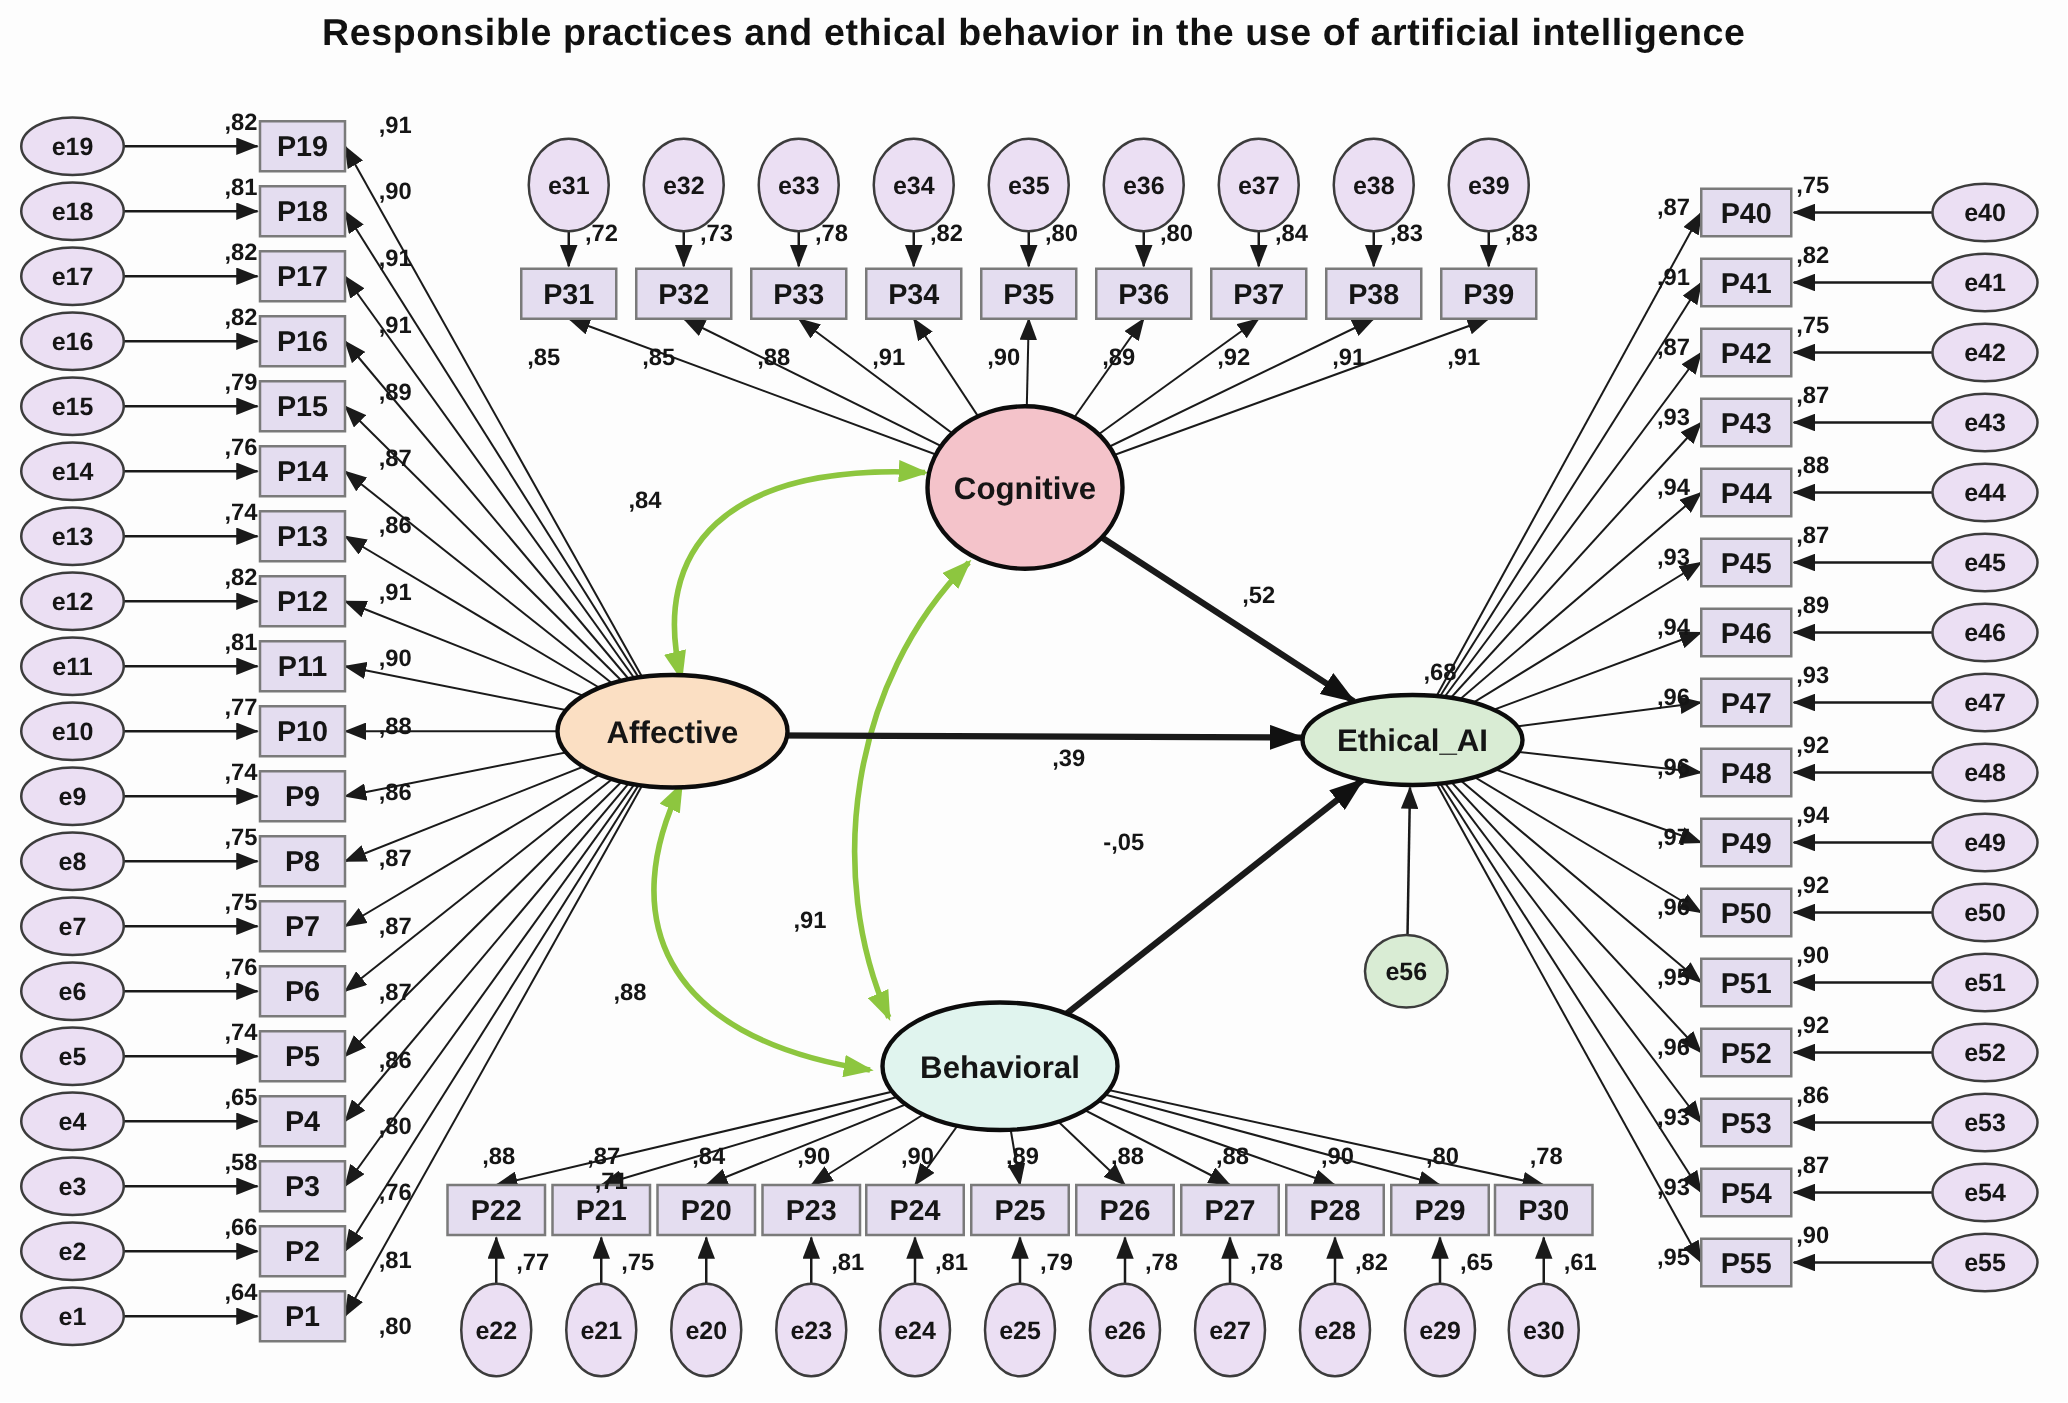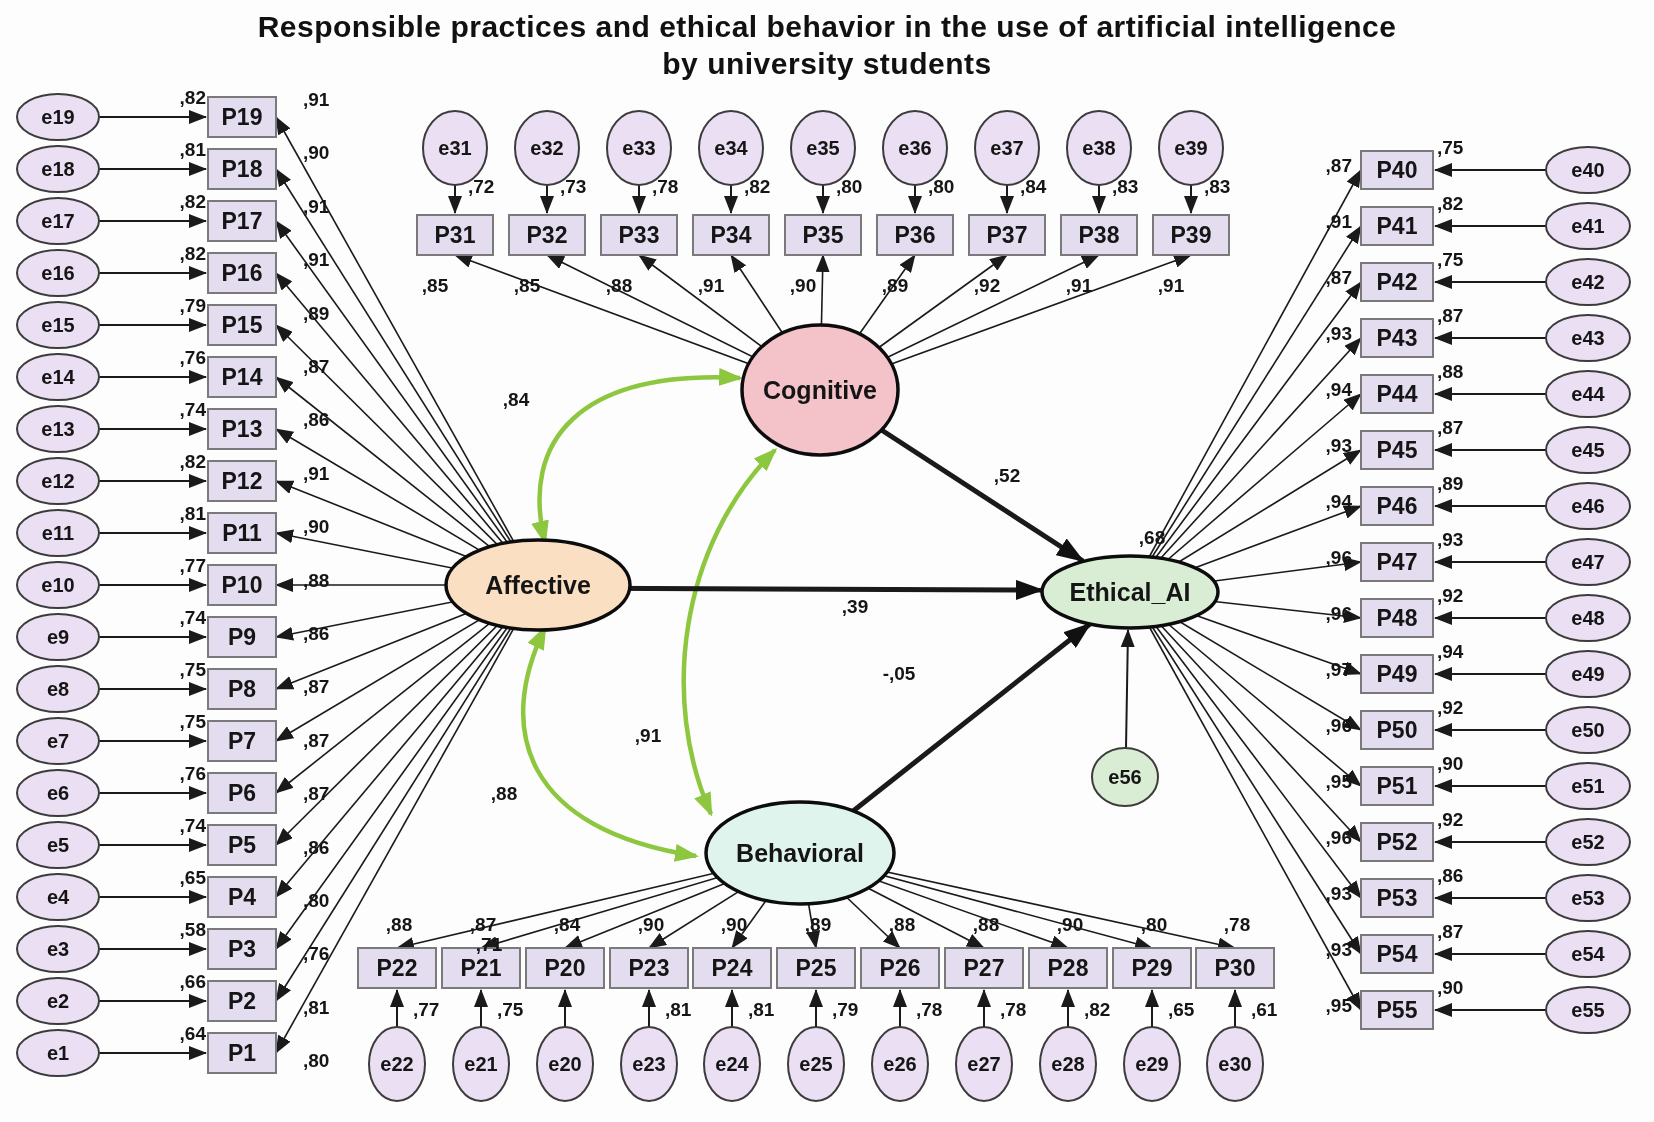--- a/index.html
+++ b/index.html
@@ -13,21 +13,20 @@
   .node-label{font-size:23px;font-weight:700;}
   .e-label{font-size:20px;font-weight:700;}
   .latent-label{font-size:25px;font-weight:600;}
 </style>
 </head>
 <body>
 
 <div class="stage">
   <div class="title">
     <div>Responsible practices and ethical behavior in the use of artificial intelligence</div>
-    <div>by university students</div>
   </div>
 
   <svg id="sem-svg" width="1654" height="1122" viewBox="0 0 1654 1122">
     <defs>
       <marker id="arrMed" markerUnits="userSpaceOnUse" markerWidth="18" markerHeight="14" refX="17" refY="7" orient="auto">
         <path d="M0,0 L18,7 L0,14 Z" fill="#1a1a1a"></path>
       </marker>
       <marker id="arrBig" markerUnits="userSpaceOnUse" markerWidth="28" markerHeight="20" refX="26" refY="10" orient="auto">
         <path d="M0,0 L28,10 L0,20 Z" fill="#111"></path>
       </marker>

